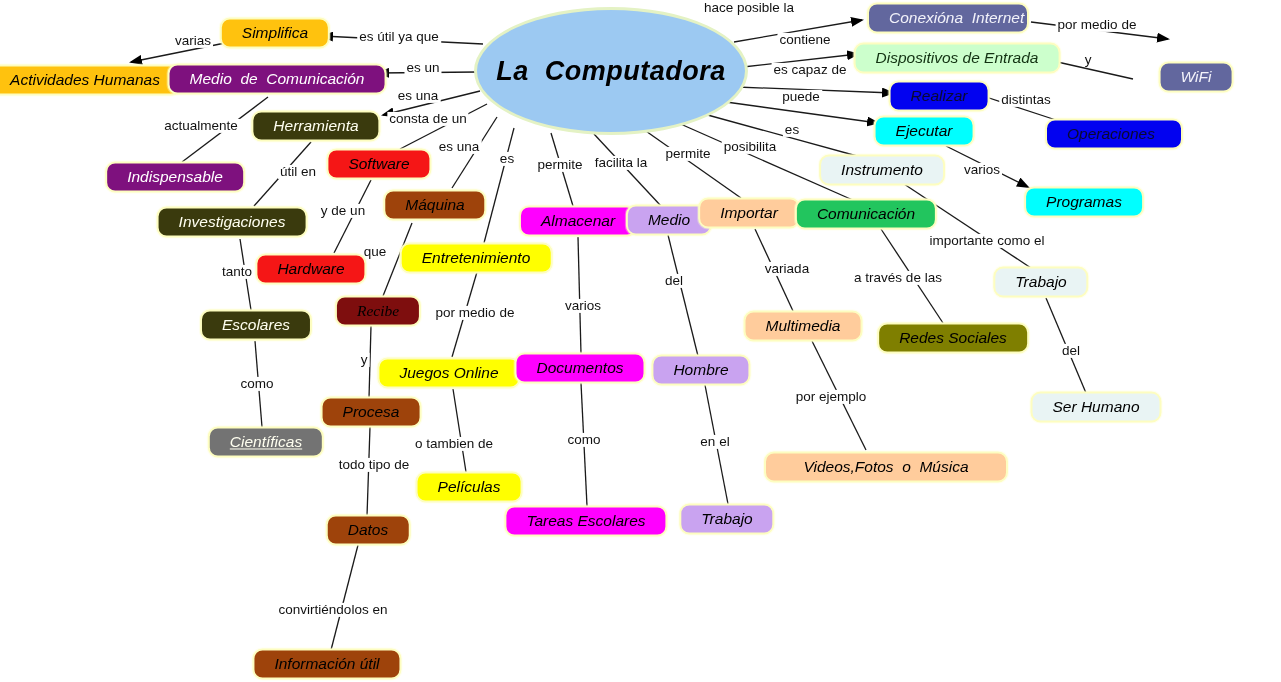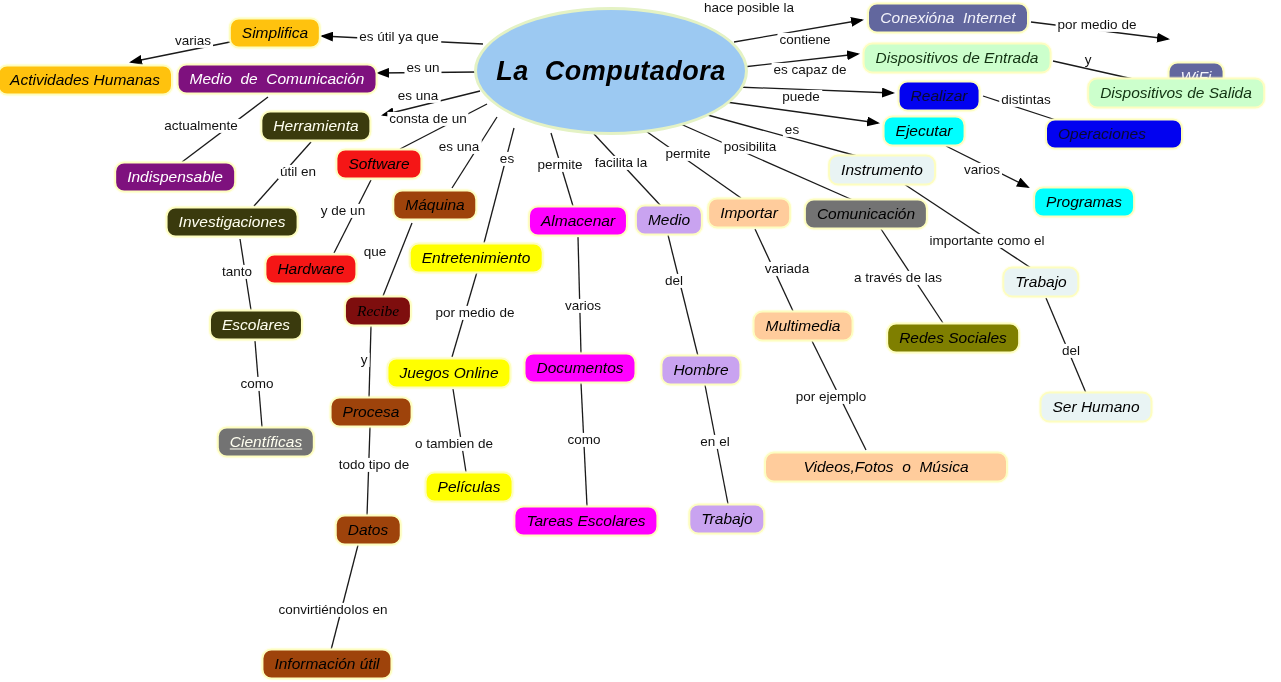--- a/index.html
+++ b/index.html
@@ -2,21 +2,21 @@
 <html><head>
 <meta charset="utf-8">
 <style>
   html,body{margin:0;padding:0;background:#fff;font-family:"Liberation Sans",sans-serif;}
   #canvas{position:relative;width:1281px;height:682px;background:#fff;overflow:hidden;}
   #edge-svg{position:absolute;left:0;top:0;width:1281px;height:682px;}
   .edge-line{fill:none;stroke:#1a1a1a;stroke-width:1.3;}
   .node{
     position:absolute;transform:translate(-50%,-50%);
     font-style:italic;font-size:15.5px;line-height:1.1;
-    padding:5px 11px;border-radius:10px;border:2px solid #fdfdc0;
+    padding:5px 20px;border-radius:10px;border:2px solid #fdfdc0;
     white-space:pre;text-align:center;box-sizing:border-box;
     box-shadow:0 0 0 1px rgba(255,255,210,.35);
   }
   .edge-label{
     position:absolute;transform:translate(-50%,-50%);
     font-size:13.5px;color:#111;background:#fff;padding:0 2px;
     white-space:pre;line-height:1.05;
   }
   .title-ellipse{
     position:absolute;left:611px;top:71px;width:268px;height:122px;
@@ -138,26 +138,25 @@
     <div class="node" style="left: 327px; top: 664px; background: rgb(158, 67, 11); color: rgb(0, 0, 0);">Información útil</div>
     <div class="node" style="left: 578px; top: 221px; background: rgb(255, 0, 255); color: rgb(0, 0, 0);">Almacenar</div>
     <div class="node" style="left: 580px; top: 368px; background: rgb(255, 0, 255); color: rgb(0, 0, 0);">Documentos</div>
     <div class="node" style="left: 586px; top: 521px; background: rgb(255, 0, 255); color: rgb(0, 0, 0);">Tareas Escolares</div>
     <div class="node" style="left: 669px; top: 220px; background: rgb(201, 163, 240); color: rgb(0, 0, 0);">Medio</div>
     <div class="node" style="left: 701px; top: 370px; background: rgb(201, 163, 240); color: rgb(0, 0, 0);">Hombre</div>
     <div class="node" style="left: 727px; top: 519px; background: rgb(201, 163, 240); color: rgb(0, 0, 0);">Trabajo</div>
     <div class="node" style="left: 749px; top: 213px; background: rgb(255, 204, 156); color: rgb(0, 0, 0);">Importar</div>
     <div class="node" style="left: 803px; top: 326px; background: rgb(255, 204, 156); color: rgb(0, 0, 0);">Multimedia</div>
     <div class="node" style="left: 886px; top: 467px; background: rgb(255, 204, 156); color: rgb(0, 0, 0); width: 244px;">Videos,Fotos  o  Música</div>
-    <div class="node" style="left: 866px; top: 214px; background: #737373; color: rgb(0, 0, 0);">Comunicación</div>
+    <div class="node" style="left: 866px; top: 214px; background: #22c55e; color: rgb(0, 0, 0);">Comunicación</div>
     <div class="node" style="left: 953px; top: 338px; background: rgb(127, 127, 0); color: rgb(0, 0, 0);">Redes Sociales</div>
     <div class="node" style="left: 882px; top: 170px; background: rgb(233, 244, 244); color: rgb(0, 0, 0);">Instrumento</div>
     <div class="node" style="left: 1041px; top: 282px; background: rgb(233, 244, 244); color: rgb(0, 0, 0);">Trabajo</div>
     <div class="node" style="left: 1096px; top: 407px; background: rgb(233, 244, 244); color: rgb(0, 0, 0);">Ser Humano</div>
     <div class="node" style="left: 948px; top: 18px; background: rgb(98, 103, 158); color: rgb(242, 242, 250); width: 162px;">Conexióna  Internet</div>
     <div class="node" style="left: 1196px; top: 45px; background: rgb(98, 103, 158); color: rgb(242, 242, 250); margin-top: 32px;">WiFi</div>
     <div class="node" style="left: 957px; top: 58px; background: rgb(204, 255, 204); color: rgb(18, 50, 18);">Dispositivos de Entrada</div>
-    <div class="node" style="left: 1176px; top: 93px; background: rgb(204, 255, 204); color: rgb(18, 50, 18);">Dispositivos de Salida</div>
     <div class="node" style="left: 939px; top: 96px; background: rgb(2, 2, 240); color: rgb(10, 10, 48);">Realizar</div>
     <div class="node" style="left: 924px; top: 131px; background: rgb(0, 255, 255); color: rgb(0, 0, 0);">Ejecutar</div>
     <div class="node" style="left: 1114px; top: 134px; background: rgb(2, 2, 240); color: rgb(10, 10, 48); width: 138px; text-align: left;">Operaciones</div>
     <div class="node" style="left: 1084px; top: 202px; background: rgb(0, 255, 255); color: rgb(0, 0, 0);">Programas</div>
   </div>
 
 </body></html>

